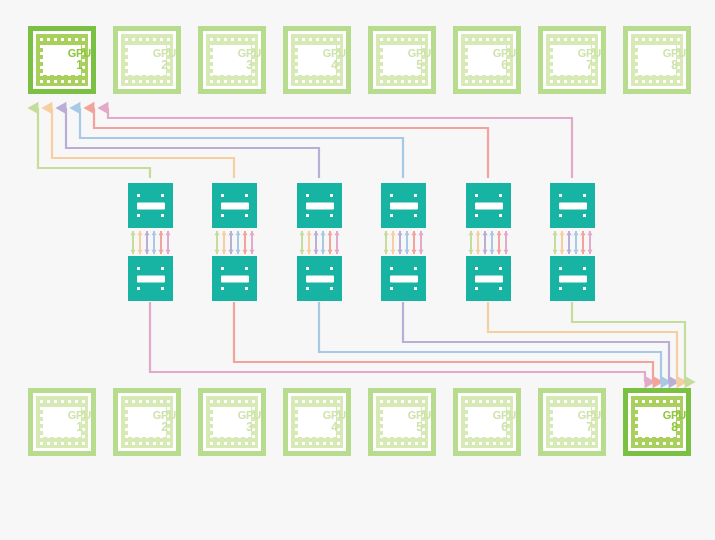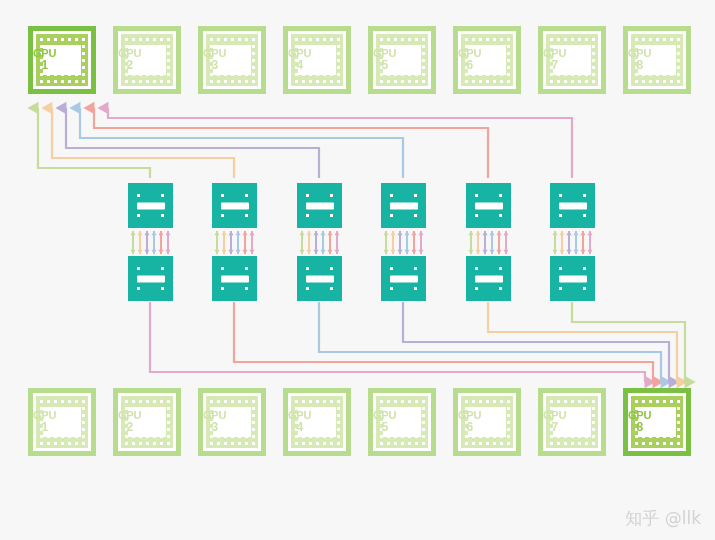--- a/index.html
+++ b/index.html
@@ -18,21 +18,21 @@
     width:68px;height:68px;
     box-sizing:border-box;
     border:5px solid #b7dc8d;
     background:#ffffff;
     display:flex;align-items:center;justify-content:center;
   }
   .gpu.hl{ border-color:#7ac143; }
   .gpu .chip{
     position:relative;
     width:100%;height:100%;
-    display:flex;align-items:center;justify-content:flex-start;
+    display:flex;align-items:center;justify-content:flex-end;
   }
   
   .gpu .pins{
     position:absolute;left:3px;top:3px;right:3px;bottom:3px;
     background-image:
       repeating-linear-gradient(to right, #d7e9b4 0 4px, transparent 4px 7px),
       repeating-linear-gradient(to bottom, #d7e9b4 0 4px, transparent 4px 7px);
     background-size:7px 7px;
     background-blend-mode:normal;
     opacity:1;
@@ -465,14 +465,13 @@
       <div class="gpu hl" style="left: 623px; top: 388px;">
         <div class="chip">
           <div class="pins"></div>
           <div class="mask"></div>
           <div class="lbl">GPU<span class="n">8</span></div>
         </div>
       </div>
     </div>
 
 
-  <div id="wm">知乎 @llk</div>
 </div>
 
 </body></html>

